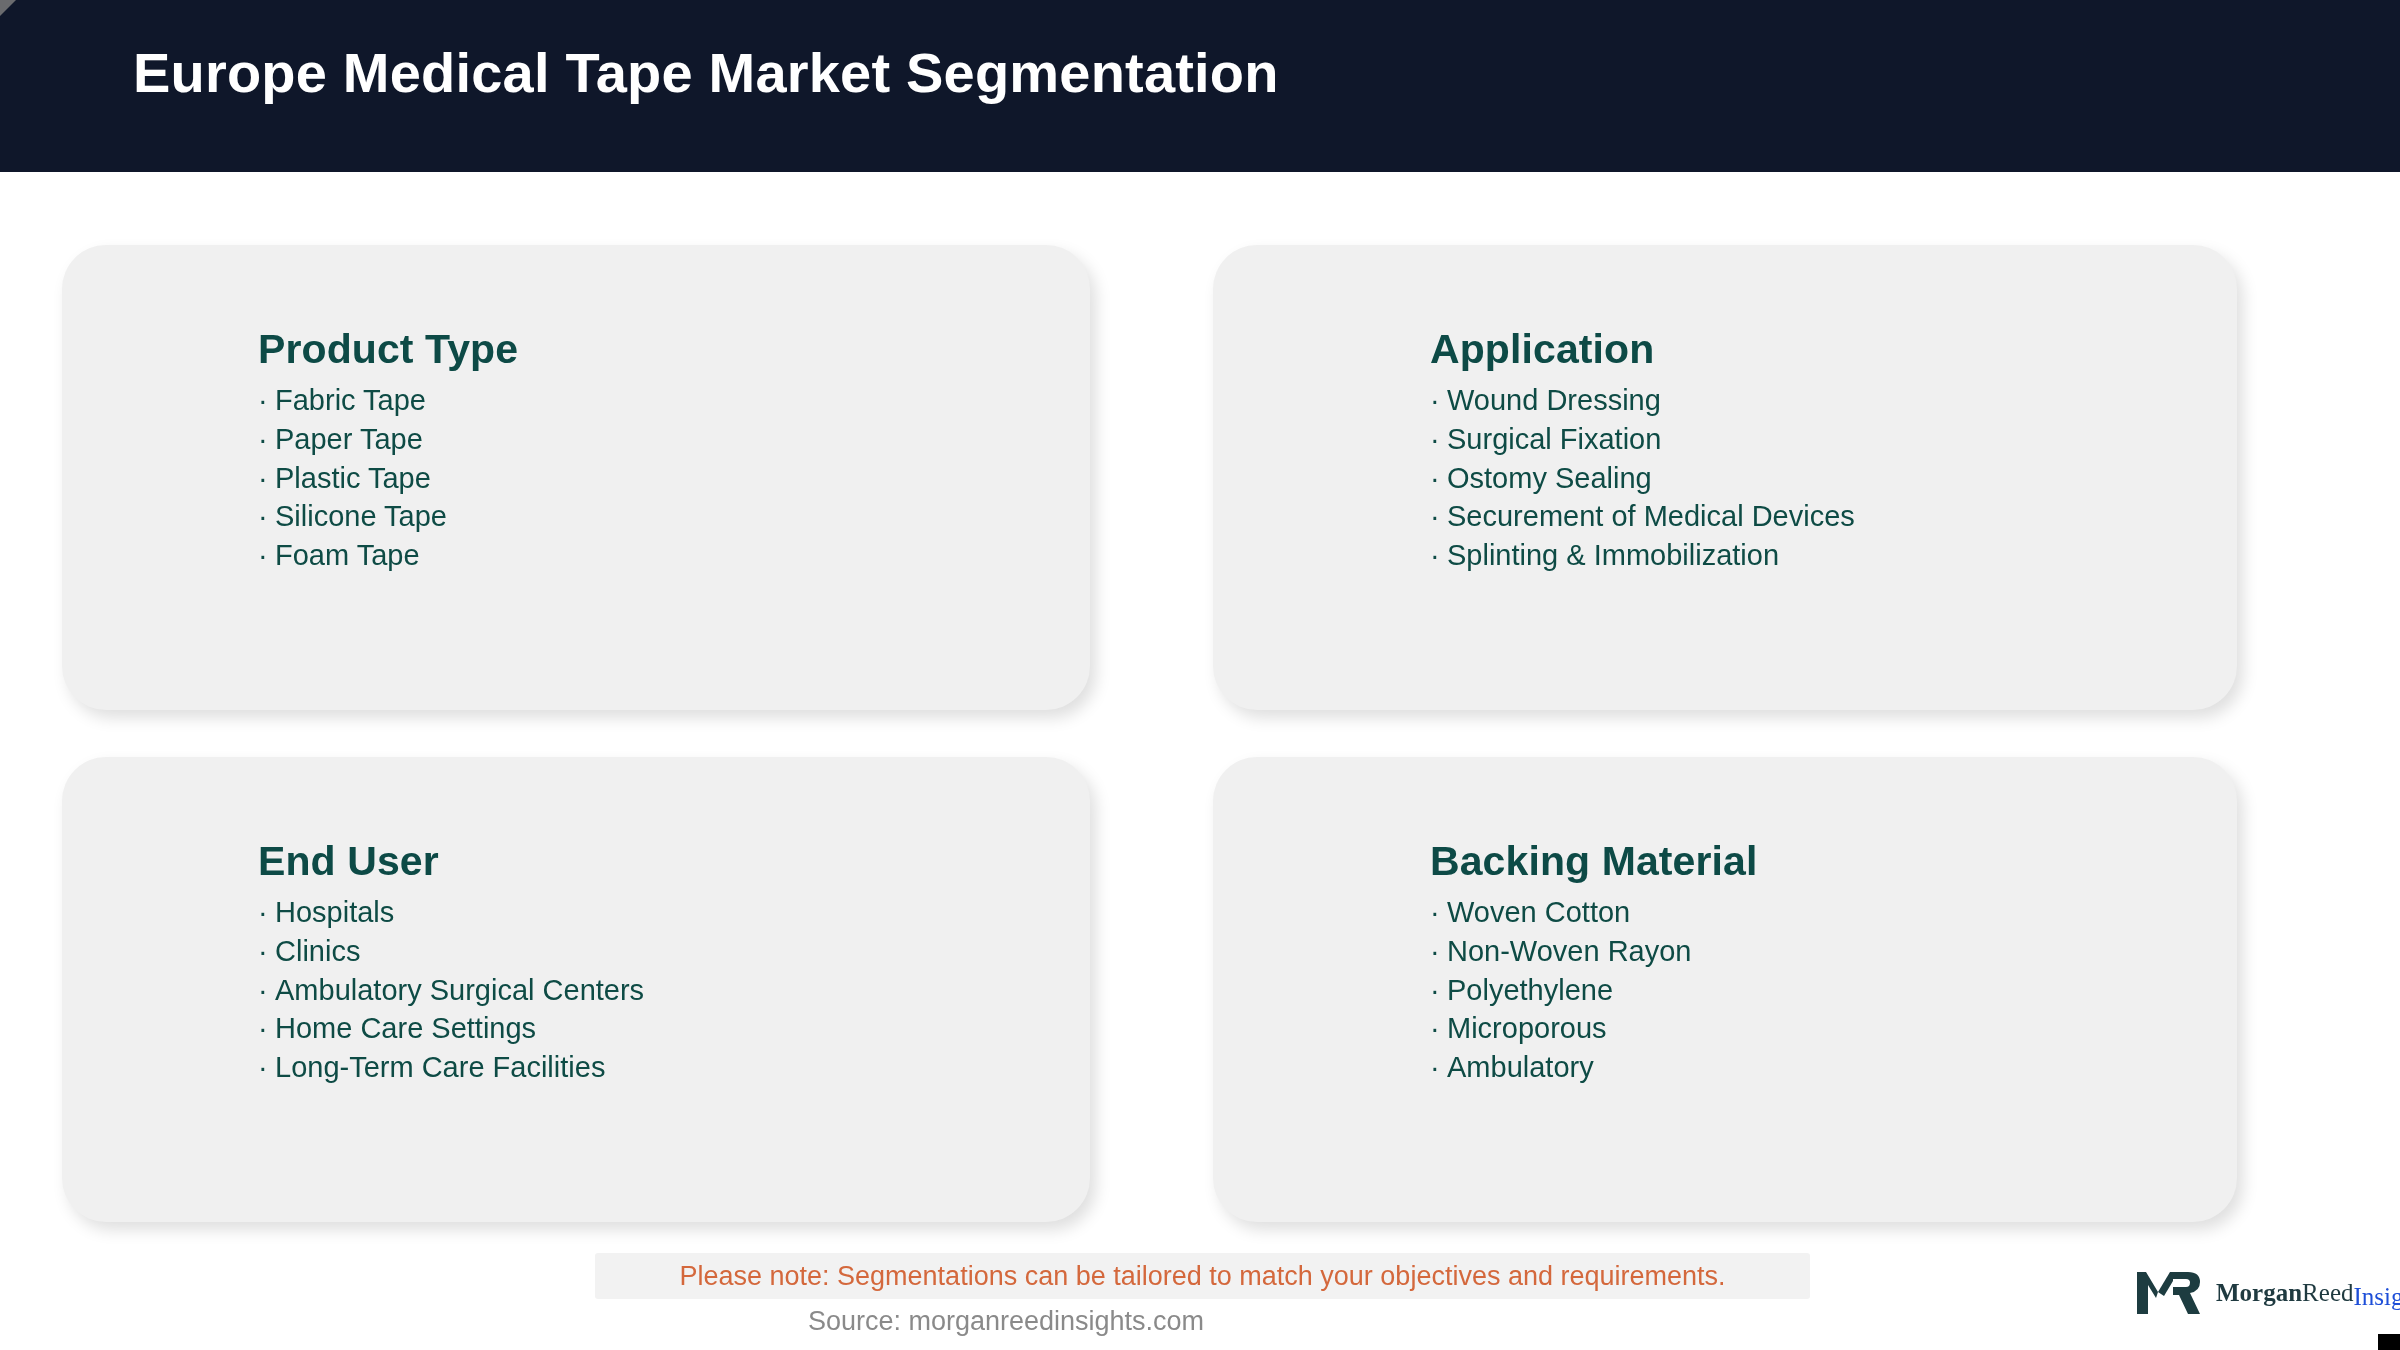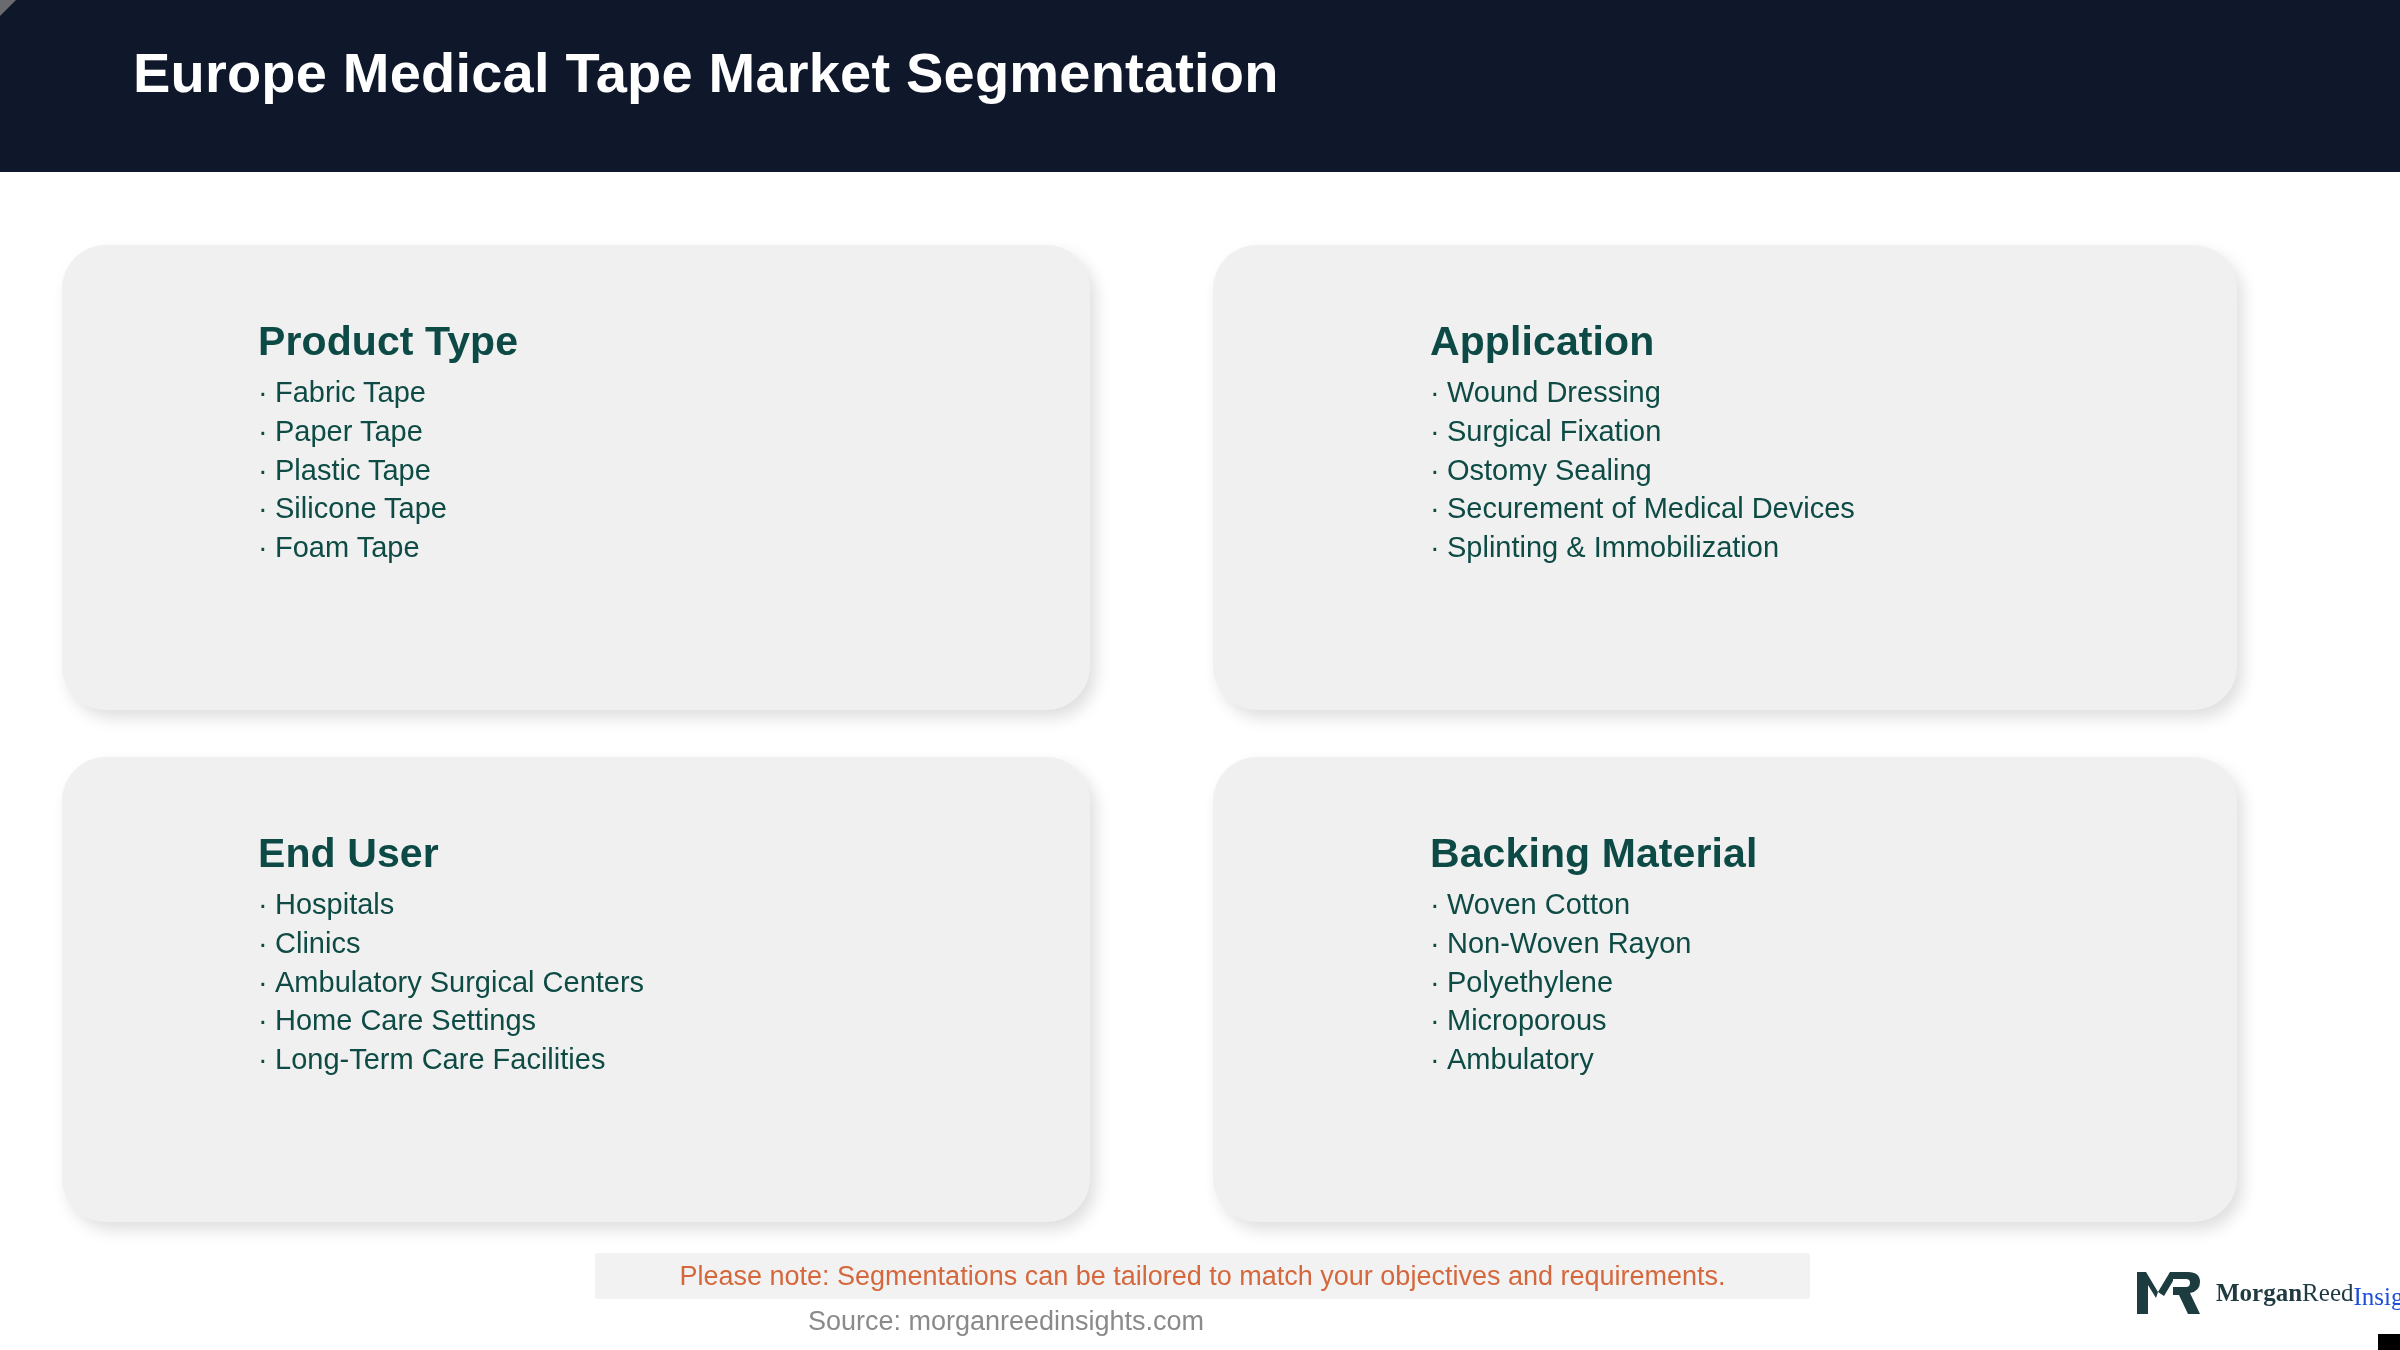--- a/index.html
+++ b/index.html
@@ -66,21 +66,21 @@
   .card.col-right { left: 1213px; width: 1024px; }
   .card.row-top    { top: 0px;   height: 465px; }
   .card.row-bottom { top: 512px; height: 465px; }
 
   .card.col-right { padding-left: 217px; }
 
   .card-title {
     font-size: 41px;
     font-weight: bold;
     color: #0d4a46;
-    margin: 8px 0 6px 0;
+    margin: 16px 0 6px 0;
     line-height: 1.28;
     letter-spacing: 0.1px;
   }
   .card-list {
     list-style: none;
     margin: 0;
     padding: 0;
   }
   .card-list li {
     font-size: 29px;

